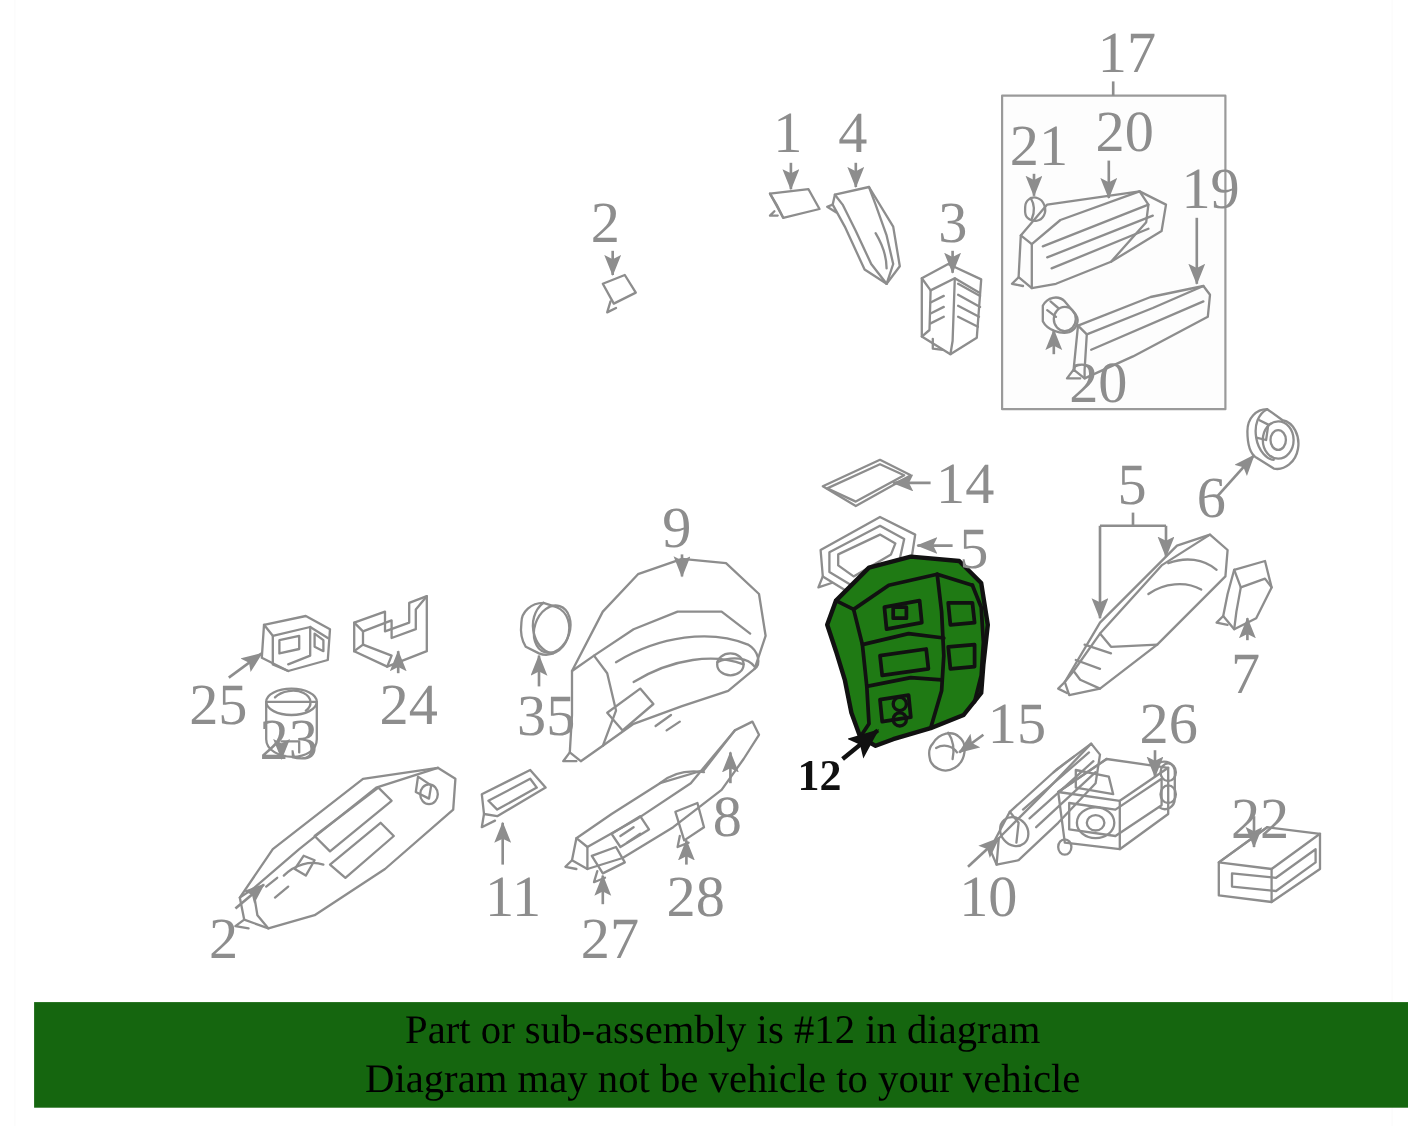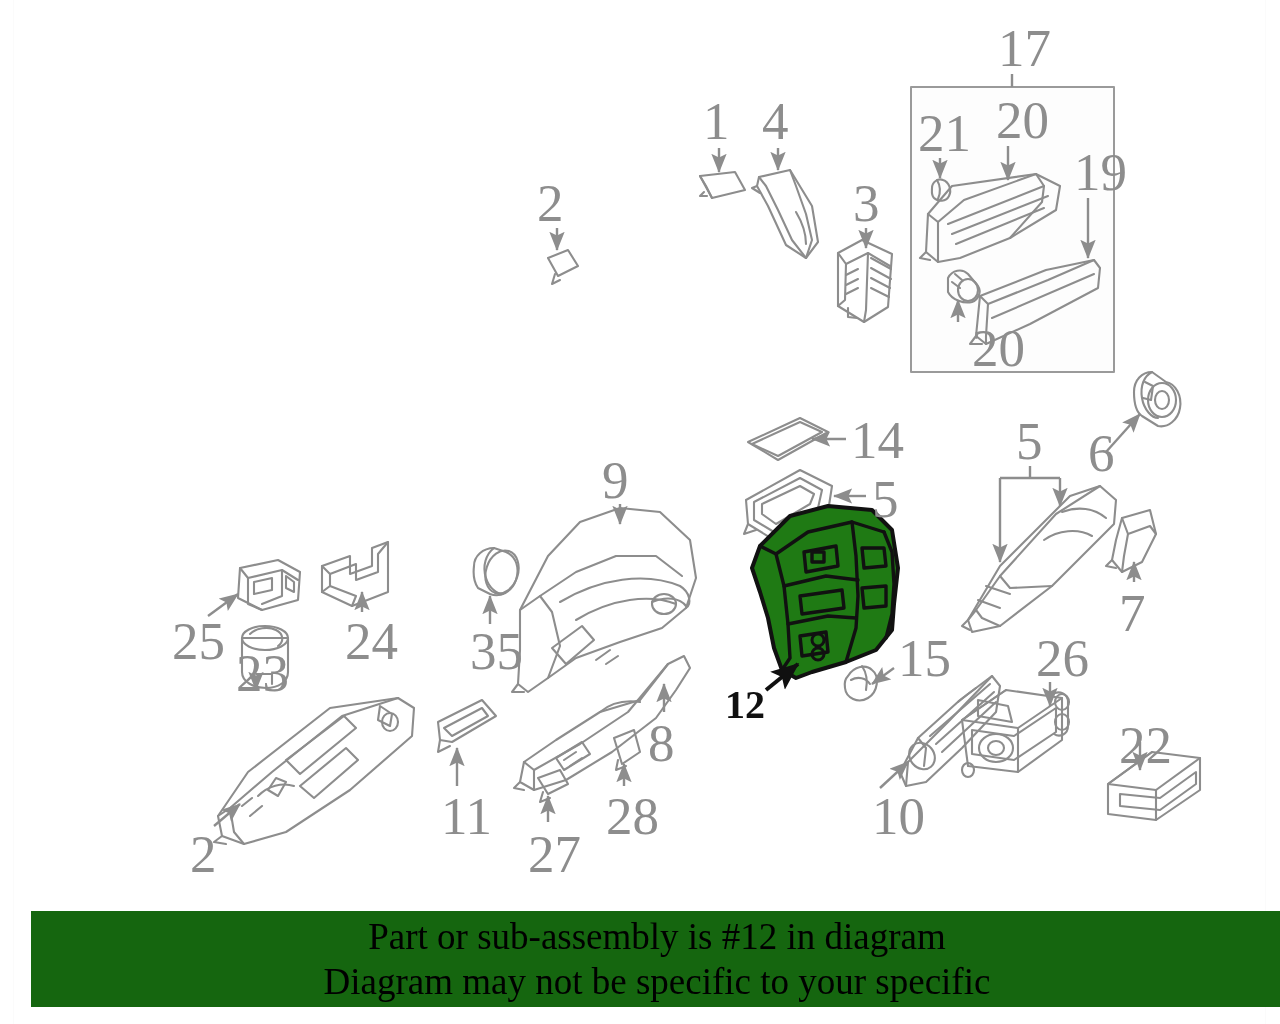--- a/index.html
+++ b/index.html
@@ -458,16 +458,16 @@
     <div class="callout" style="left:345px; top:620px;">24</div>
     <div class="callout" style="left:172px; top:620px;">25</div>
     <div class="callout" style="left:1036px; top:637px;">26</div>
     <div class="callout" style="left:528px; top:833px;">27</div>
     <div class="callout" style="left:606px; top:795px;">28</div>
     <div class="callout" style="left:470px; top:630px;">35</div>
   </div>
 
   <div id="banner">
     <div class="line">Part or sub-assembly is #12 in diagram</div>
-    <div class="line">Diagram may not be specific to your specific</div>
+    <div class="line">Diagram may not be vehicle to your vehicle</div>
   </div>
 
 </div>
 
 </body></html>

